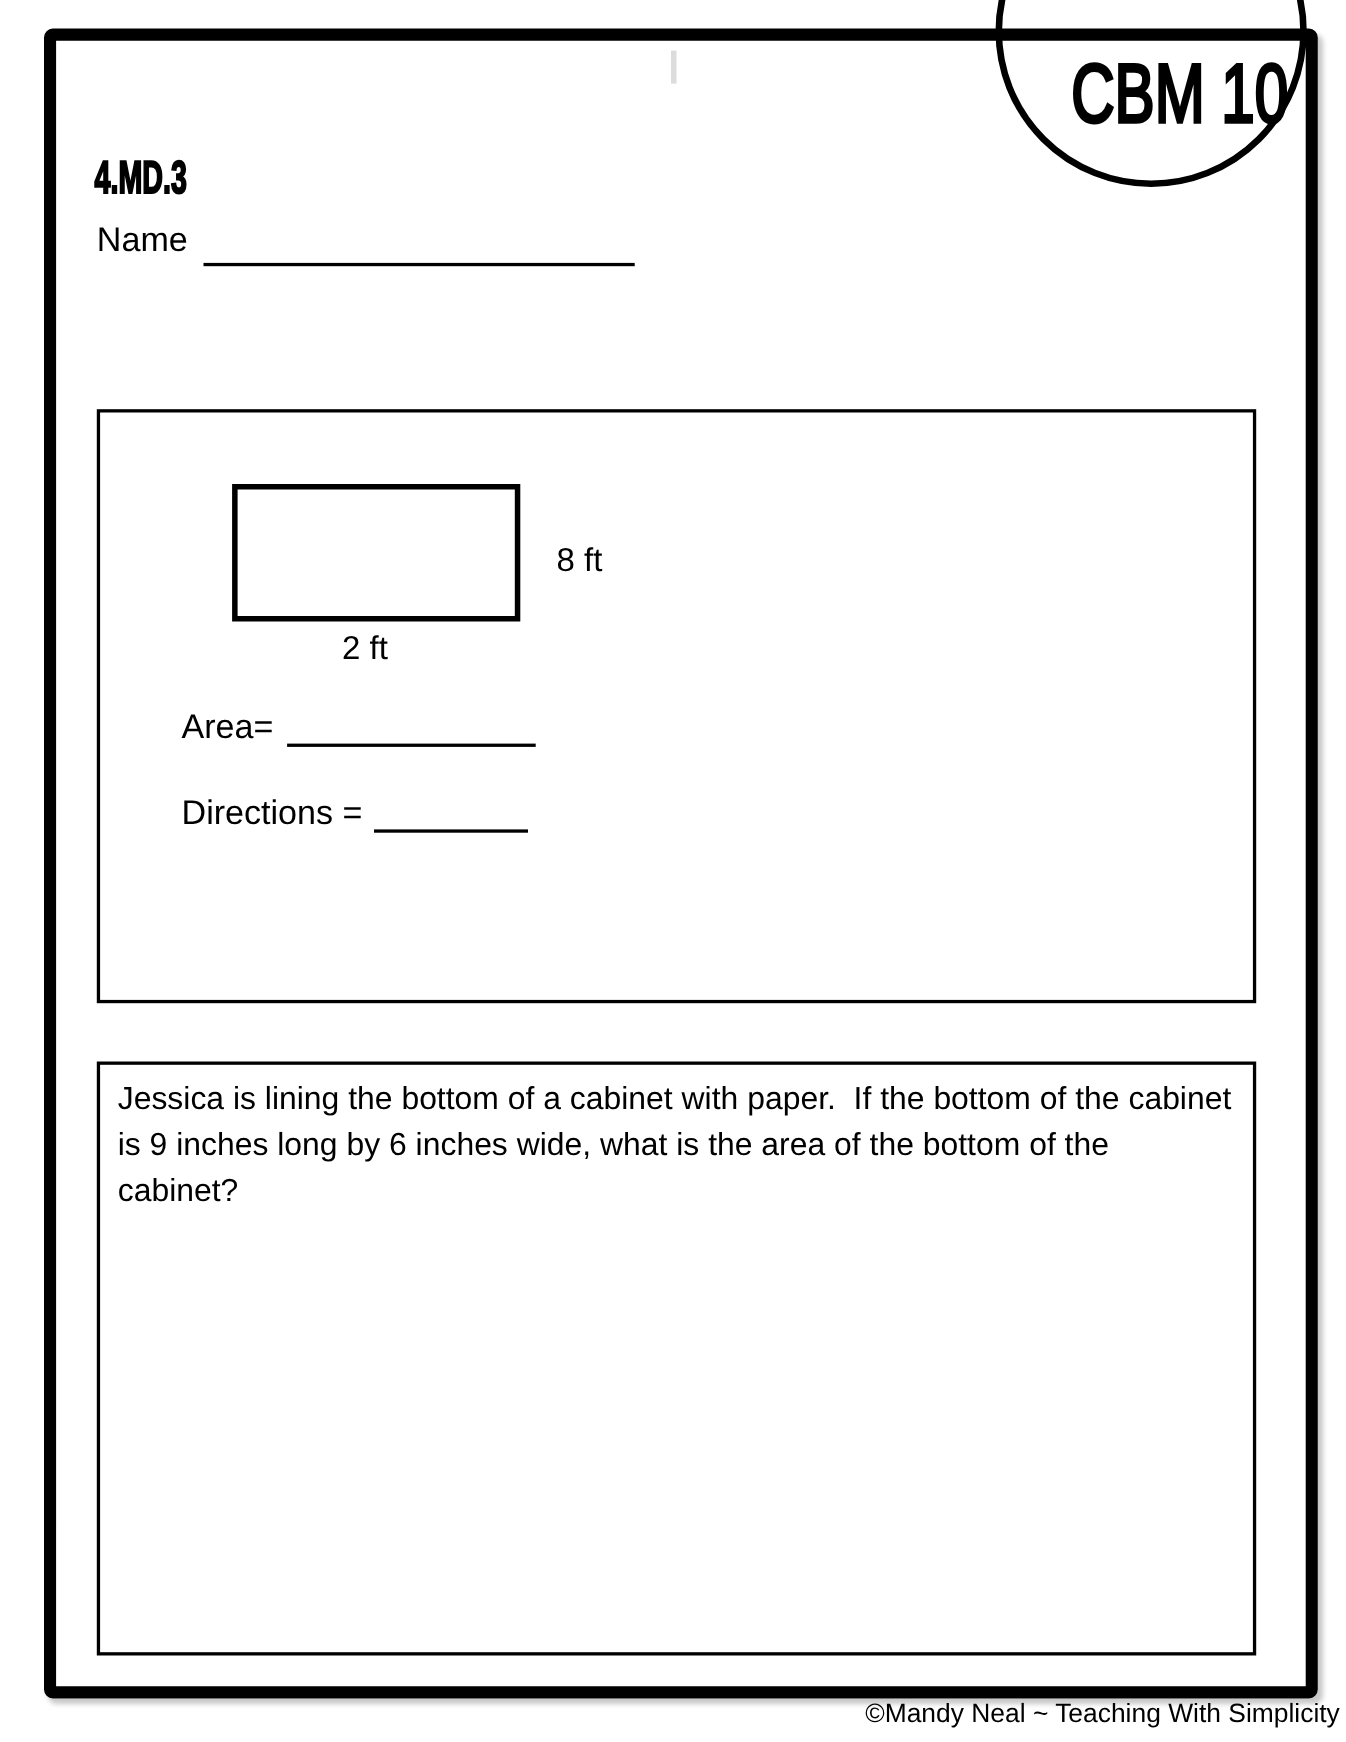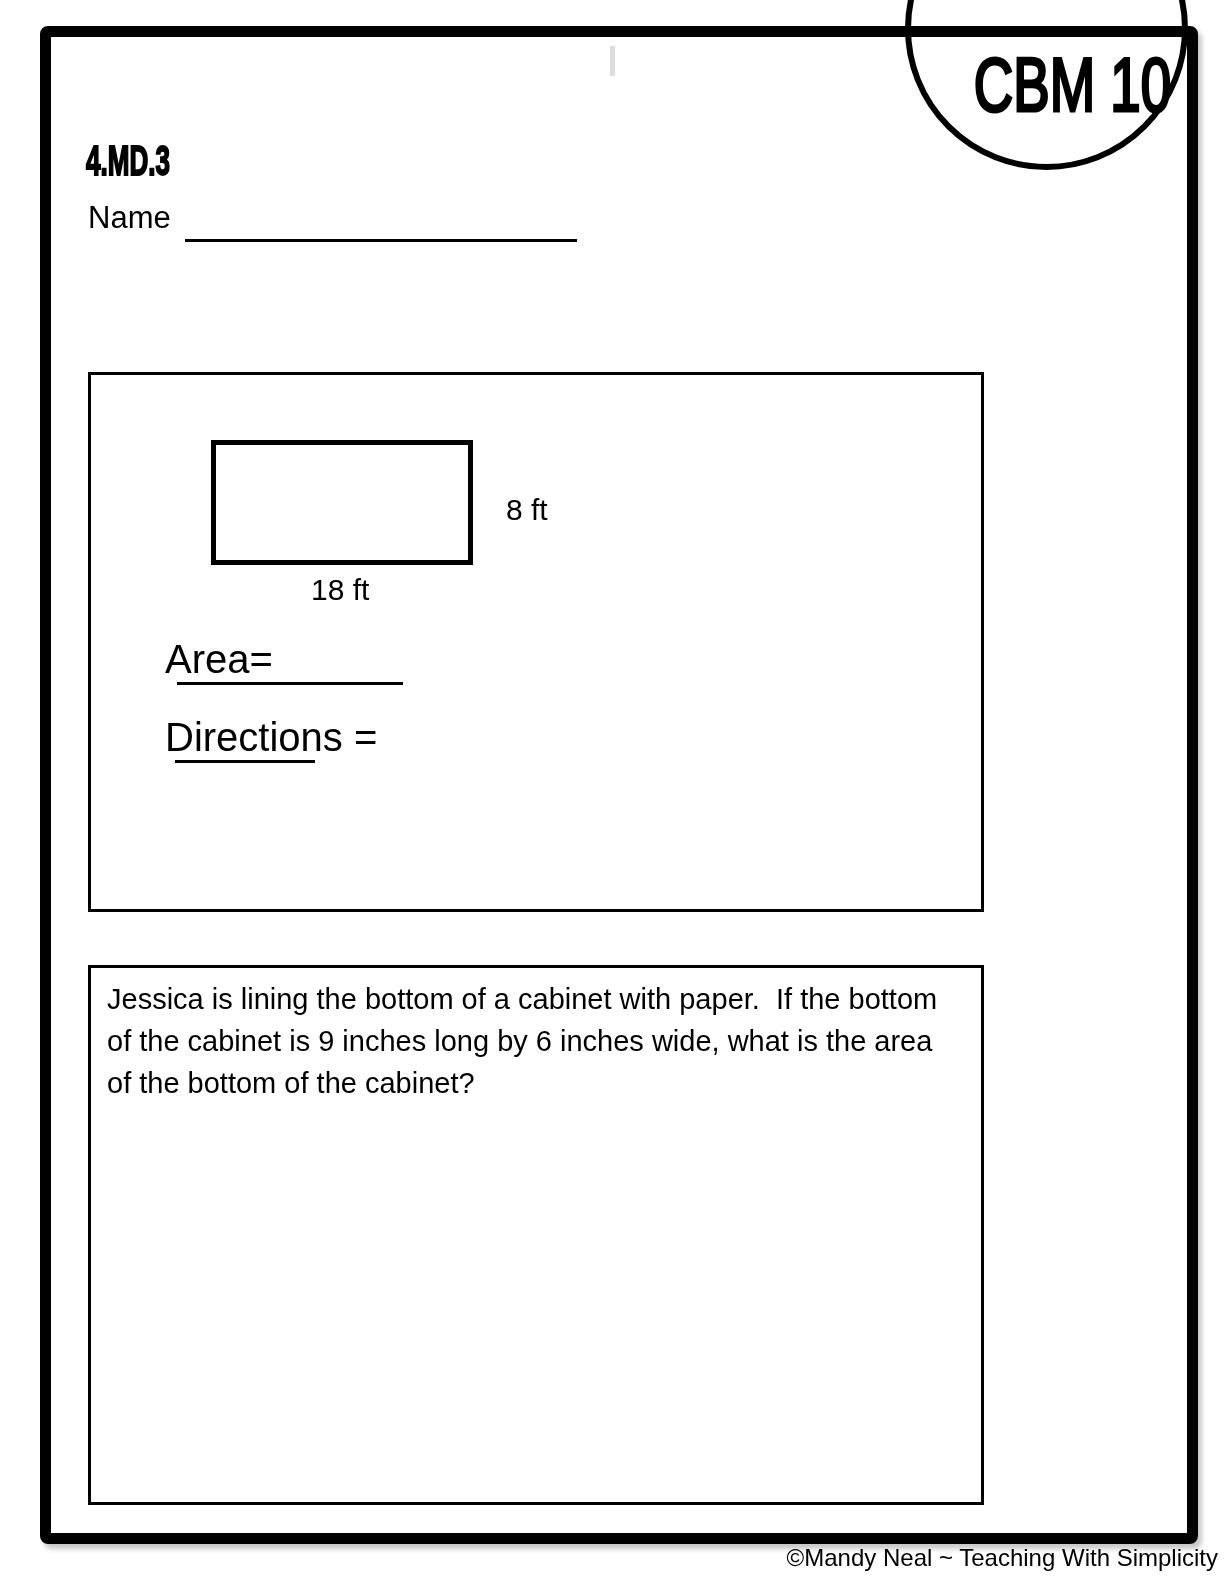--- a/index.html
+++ b/index.html
@@ -30,30 +30,30 @@
   .standard{position:absolute;left:86px;top:140px;z-index:3;font-size:42px;font-weight:bold;line-height:1;white-space:nowrap;}
   .standard .squeeze{display:inline-block;transform:scale(0.62,1.0);transform-origin:0 0;-webkit-text-stroke:2px #000;}
   
   .artifact{position:absolute;left:610px;top:46px;width:5px;height:30px;background:#dcdcdc;z-index:3;}
 
   .name-row{position:absolute;left:88px;top:200px;z-index:3;display:flex;align-items:flex-start;height:42px;font-size:31px;}
   .blank{border-bottom:3px solid #000;}
   .name-row .blank{width:392px;margin-left:14px;height:100%;box-sizing:border-box;}
   .directions{position:absolute;left:88px;top:258px;width:1004px;z-index:3;font-size:30px;line-height:41px;white-space:pre-wrap;}
 
-  .box{position:absolute;left:88px;width:896px;height:540px;box-sizing:border-box;border:3px solid #000;background:#fff;z-index:3;}
+  .box{position:absolute;left:88px;width:1054px;height:540px;box-sizing:border-box;border:3px solid #000;background:#fff;z-index:3;}
   .box1{top:372px;}
   .box2{top:933px;padding:10px 18px 0 16px;margin-top:32px;}
 
   .shape-rect{position:absolute;left:120px;top:65px;width:262px;height:125px;box-sizing:border-box;border:5px solid #000;background:#fff;}
   .dim-label{position:absolute;font-size:30px;line-height:1.1;white-space:nowrap;}
   .label-8ft{left:415px;top:118px;}
   .label-10ft{left:220px;top:198px;}
 
-  .answer-row{position:absolute;display:flex;align-items:flex-start;height:42px;font-size:40px;flex-direction:column;}
+  .answer-row{position:absolute;display:flex;align-items:flex-end;height:42px;font-size:31px;}
   .area-row{left:74px;top:262px;}
   .area-row .blank{width:226px;margin-left:12px;height:100%;box-sizing:border-box;}
   .perimeter-row{left:74px;top:340px;}
   .perimeter-row .blank{width:140px;margin-left:10px;height:100%;box-sizing:border-box;}
 
   .problem-text{font-size:29px;line-height:42px;white-space:pre-wrap;}
 
   .footer{position:absolute;right:6px;top:1544px;z-index:3;font-size:24px;white-space:nowrap;}
 </style>
 </head>
@@ -76,21 +76,21 @@
 
   <div class="name-row">
     <span>Name</span>
     <span class="blank"></span>
   </div>
 
 
   <div class="box box1">
     <div class="shape-rect"></div>
     <div class="dim-label label-8ft">8 ft</div>
-    <div class="dim-label label-10ft">18 ft</div>
+    <div class="dim-label label-10ft">2 ft</div>
 
     <div class="answer-row area-row">
       <span>Area=</span>
       <span class="blank"></span>
     </div>
 
     <div class="answer-row perimeter-row">
       <span>Directions =</span>
       <span class="blank"></span>
     </div>

